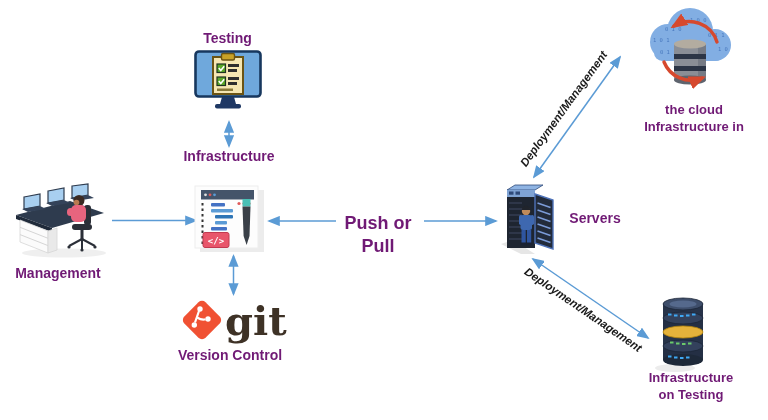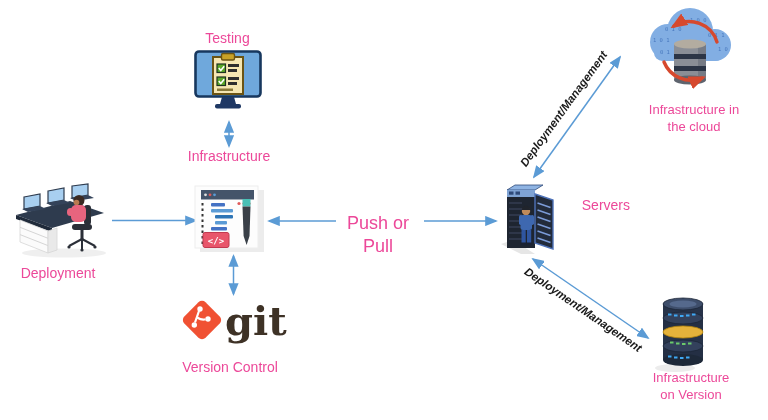--- a/index.html
+++ b/index.html
@@ -8,21 +8,21 @@
     position:relative;
     background:#ffffff;
     font-family:"Liberation Sans", sans-serif;
     overflow:hidden;
   }
   .stage { position:absolute; left:0; top:0; width:768px; height:420px; }
   svg.connectors { position:absolute; left:0; top:0; width:768px; height:420px; z-index:1; }
   .icon { position:absolute; z-index:2; }
   .lbl {
     position:absolute; z-index:3;
-    font-weight:400; color:#ec4899;
+    font-weight:700; color:#701a75;
     text-align:center; line-height:1.3;
   }
   .lbl-14 { font-size:14px; }
   .lbl-13 { font-size:13px; }
   .lbl-push { font-size:18px; }
   .lbl-rot {
     white-space:nowrap;
     font-size:11.5px;
     font-style:italic;
     font-weight:700;
@@ -83,21 +83,21 @@
           <line x1="68" y1="56" x2="55" y2="63"></line>
           <line x1="68" y1="56" x2="81" y2="63"></line>
           <line x1="68" y1="56" x2="68" y2="66"></line>
         </g>
         <circle cx="55" cy="64" r="1.6" fill="#2B2F38"></circle>
         <circle cx="81" cy="64" r="1.6" fill="#2B2F38"></circle>
         <circle cx="68" cy="67" r="1.6" fill="#2B2F38"></circle>
       </g>
     </svg>
   </div>
-  <div class="lbl lbl-14" style="left:8px; top:264px; width:100px;">Deployment</div>
+  <div class="lbl lbl-14" style="left:8px; top:264px; width:100px;">Management</div>
 
   <div class="lbl lbl-14" style="left:175px; top:29px; width:105px;">Testing</div>
   <div class="icon" style="left:194px; top:50px;">
     <svg width="68" height="68" viewBox="0 0 68 68">
       <rect x="1.5" y="1.5" width="65" height="45" rx="3.5" fill="#6FA8DC" stroke="#17375E" stroke-width="2.6"></rect>
       <polygon points="28,47 40,47 42,54 26,54" fill="#1F3864"></polygon>
       <rect x="21" y="54" width="26" height="4.5" rx="2" fill="#1F3864"></rect>
       <g>
         <rect x="19" y="7" width="30" height="37" fill="#F6E7B3" stroke="#6B5414" stroke-width="2"></rect>
         <rect x="27.5" y="3.5" width="13" height="6.5" rx="1.5" fill="#C9A227" stroke="#6B5414" stroke-width="1.4"></rect>
@@ -151,21 +151,21 @@
       <g>
         <line x1="19" y1="15" x2="15" y2="26.5" stroke="#FFFFFF" stroke-width="2.2"></line>
         <path d="M 17,21.5 Q 22,24.5 25.5,23.3" stroke="#FFFFFF" stroke-width="2.2" fill="none"></path>
         <circle cx="20" cy="13" r="2.7" fill="#FFFFFF"></circle>
         <circle cx="14.3" cy="29" r="2.7" fill="#FFFFFF"></circle>
         <circle cx="28" cy="23" r="2.7" fill="#FFFFFF"></circle>
       </g>
       <text x="45" y="39" font-family="DejaVu Serif, serif" font-weight="bold" font-size="40" fill="#3E3226">git</text>
     </svg>
   </div>
-  <div class="lbl lbl-14" style="left:162px; top:358px; width:136px;">Version Control</div>
+  <div class="lbl lbl-14" style="left:162px; top:346px; width:136px;">Version Control</div>
 
   <div class="lbl lbl-push" style="left:331px; top:212px; width:94px;">Push or Pull</div>
 
   <div class="icon" style="left:499px; top:182px;">
     <svg width="60" height="79" viewBox="0 0 60 79">
       <polygon points="2,62 22,72 36,72 14,58" fill="#E6E6E6"></polygon>
       <polygon points="8,8 16,3 44,3 36,8" fill="#8FB4E3" stroke="#2E4A7A" stroke-width="0.8"></polygon>
       <rect x="8" y="8" width="28" height="7" fill="#7FA3D4"></rect>
       <rect x="10" y="9.5" width="4.5" height="3.2" fill="#2E4A7A"></rect>
       <rect x="16.5" y="9.5" width="4.5" height="3.2" fill="#2E4A7A"></rect>
@@ -194,21 +194,21 @@
         <rect x="21.5" y="33" width="11.5" height="15" rx="2.5" fill="#3E68B0"></rect>
         <rect x="20" y="33" width="3.5" height="10" rx="1.7" fill="#3E68B0"></rect>
         <rect x="31.5" y="33" width="3.5" height="10" rx="1.7" fill="#3E68B0"></rect>
         <rect x="22.5" y="48" width="4.2" height="13" fill="#2F55A0"></rect>
         <rect x="28" y="48" width="4.2" height="13" fill="#2F55A0"></rect>
         <rect x="21.8" y="60.5" width="5.5" height="2.6" fill="#1A2233"></rect>
         <rect x="27.6" y="60.5" width="5.5" height="2.6" fill="#1A2233"></rect>
       </g>
     </svg>
   </div>
-  <div class="lbl lbl-14" style="left:560px; top:196px; width:70px; text-align:right;">Servers</div>
+  <div class="lbl lbl-14" style="left:560px; top:209px; width:70px; text-align:center;">Servers</div>
 
   <div class="lbl lbl-rot rot-cloud">Deployment/Management</div>
   <div class="lbl lbl-rot rot-onprem">Deployment/Management</div>
 
   <div class="icon" style="left:638px; top:4px;">
     <svg width="102" height="97" viewBox="0 0 102 97">
       <defs>
         <marker id="ahred" viewBox="0 0 10 8" refX="7.5" refY="4" markerWidth="5" markerHeight="4.2" orient="auto">
           <path d="M0,0 L10,4 L0,8 z" fill="#D6492E"></path>
         </marker>
@@ -235,22 +235,22 @@
         <ellipse cx="52" cy="76" rx="16" ry="4.5" fill="#5E646E"></ellipse>
         <ellipse cx="52" cy="40" rx="16" ry="4.5" fill="#B3ACA0"></ellipse>
       </g>
       <g stroke="#D6492E" stroke-width="3.4" fill="none" stroke-linecap="round">
         <path d="M 79,38 A 29,29 0 0 0 36,22" marker-end="url(#ahred)"></path>
         <path d="M 26,58 A 29,29 0 0 0 64,74" marker-end="url(#ahred)"></path>
       </g>
     </svg>
   </div>
   <div class="lbl lbl-13" style="left:636px; top:102px; width:116px;">
+    <div>the cloud</div>
     <div>Infrastructure in</div>
-    <div>the cloud</div>
   </div>
 
   <div class="icon" style="left:654px; top:296px;">
     <svg width="58" height="78" viewBox="0 0 58 78">
       <ellipse cx="21" cy="72" rx="20" ry="4" fill="#ECECEC"></ellipse>
       <g>
         <rect x="9" y="50" width="40" height="14" fill="#242F44"></rect>
         <ellipse cx="29" cy="64" rx="20" ry="6" fill="#1E2939"></ellipse>
         <rect x="9" y="36" width="40" height="14" fill="#273349"></rect>
         <ellipse cx="29" cy="50" rx="20" ry="6" fill="#33415C" stroke="#1C2637" stroke-width="0.8"></ellipse>
@@ -275,16 +275,16 @@
           <rect x="16" y="45.5" width="3.5" height="2"></rect>
             <rect x="22" y="46.5" width="3.5" height="2"></rect>
           <rect x="28" y="47" width="3.5" height="2"></rect>
             <rect x="34" y="46.5" width="3.5" height="2"></rect>
         </g>
       </g>
     </svg>
   </div>
   <div class="lbl lbl-13" style="left:632px; top:370px; width:118px;">
     <div>Infrastructure</div>
-    <div>on Version</div>
+    <div>on Testing</div>
   </div>
 
 </div>
 
 </body></html>

